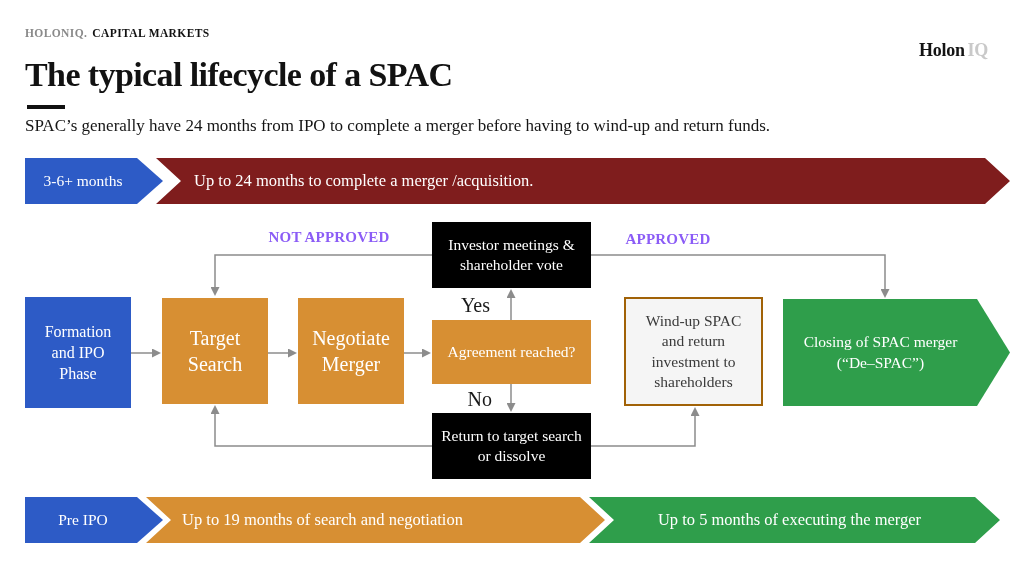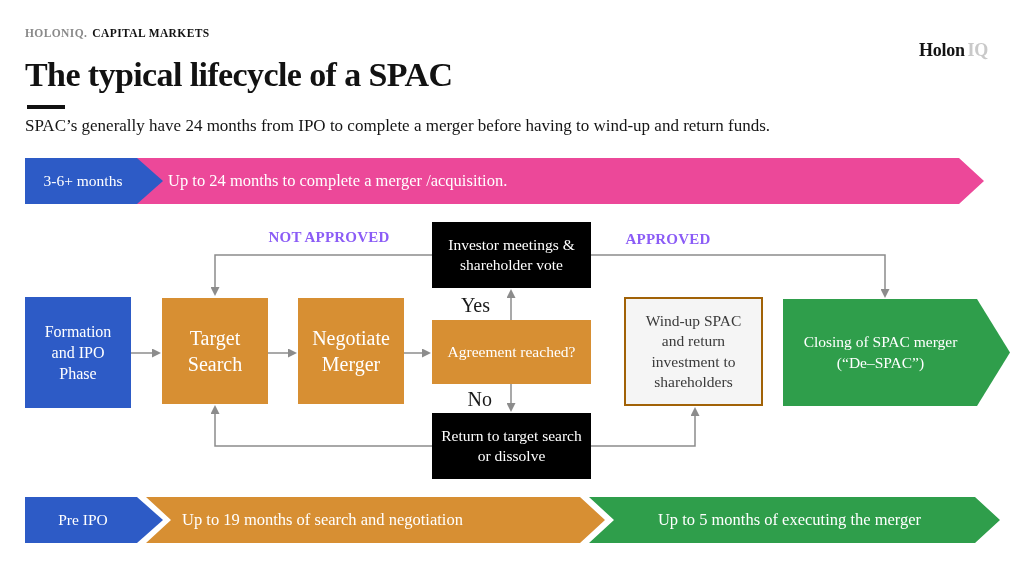--- a/index.html
+++ b/index.html
@@ -20,21 +20,21 @@
   
   .band{position:absolute;height:46px;display:flex;align-items:center;color:#fff;box-sizing:border-box;}
   .phase-arrow{
     left:25px;width:138px;background:#2d5bc6;justify-content:center;padding-right:22px;
     clip-path:polygon(0 0,112px 0,138px 50%,112px 100%,0 100%);
     font-size:15.5px;z-index:2;
   }
   .band-top-row{top:158px;}
   .band-bottom-row{top:497px;}
   .purple-bar{
-    left:130px;width:854px;background:#ec4899;font-size:16.5px;padding-left:38px;
+    left:156px;width:854px;background:#7f1d1d;font-size:16.5px;padding-left:38px;
     clip-path:polygon(0 0,829px 0,854px 50%,829px 100%,0 100%,25px 50%);
   }
   .orange-bar{
     left:146px;width:459px;background:#d78f33;font-size:16.5px;padding-left:36px;
     clip-path:polygon(0 0,434px 0,459px 50%,434px 100%,0 100%,25px 50%);
   }
   .green-bar{
     left:589px;width:411px;background:#2f9e4b;font-size:16.5px;justify-content:center;
     padding-left:30px;padding-right:40px;
     clip-path:polygon(0 0,386px 0,411px 50%,386px 100%,0 100%,25px 50%);

